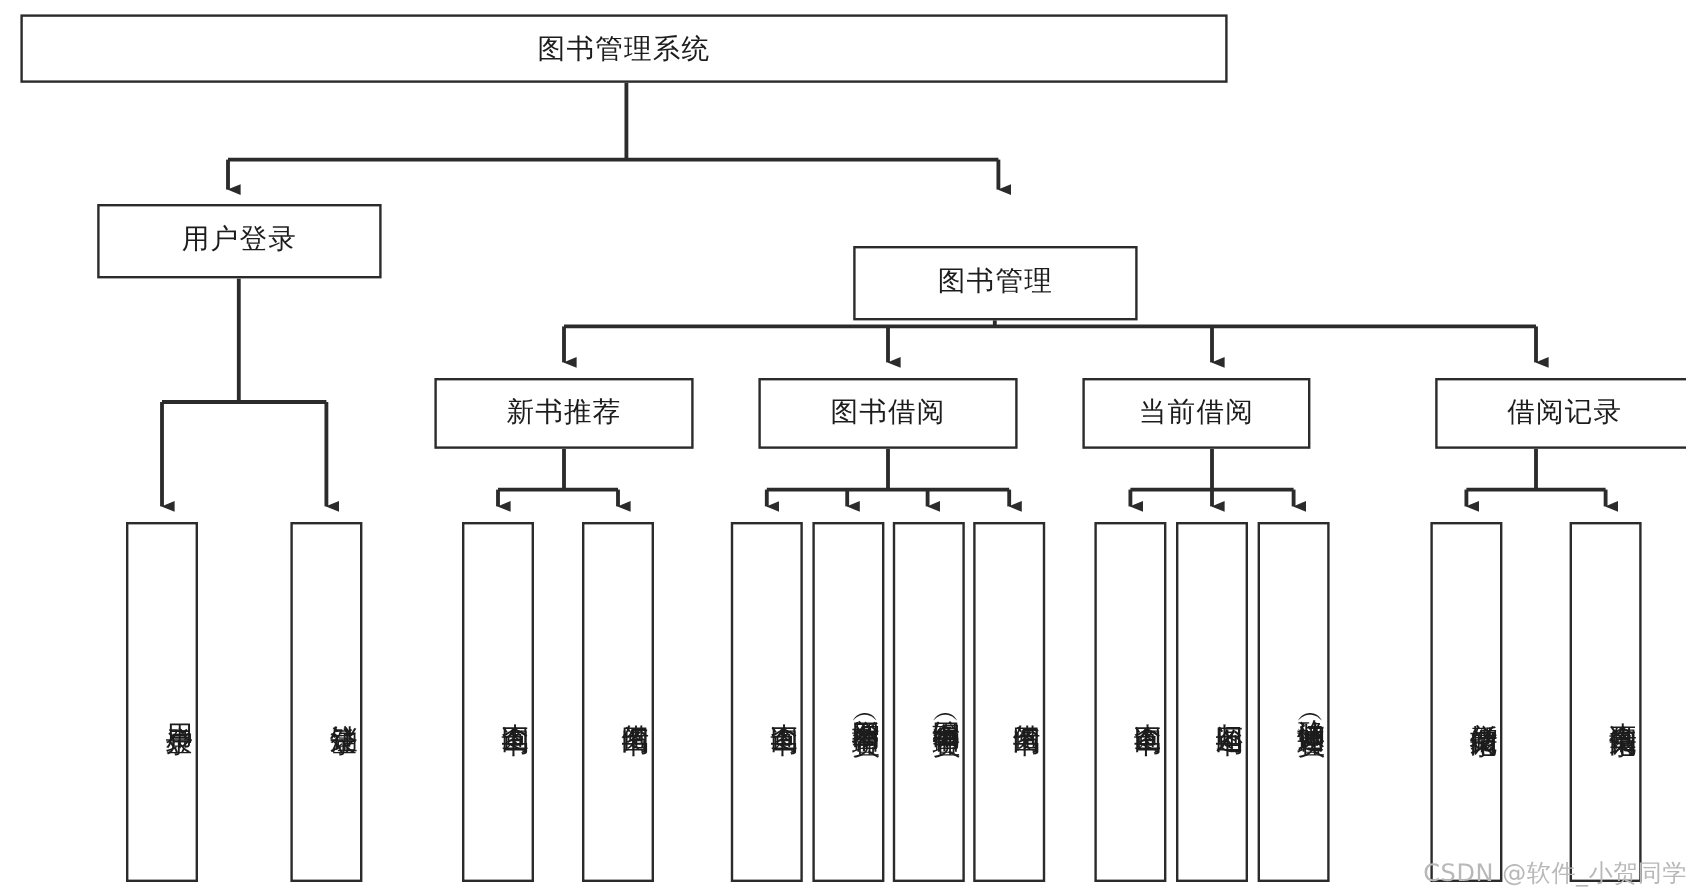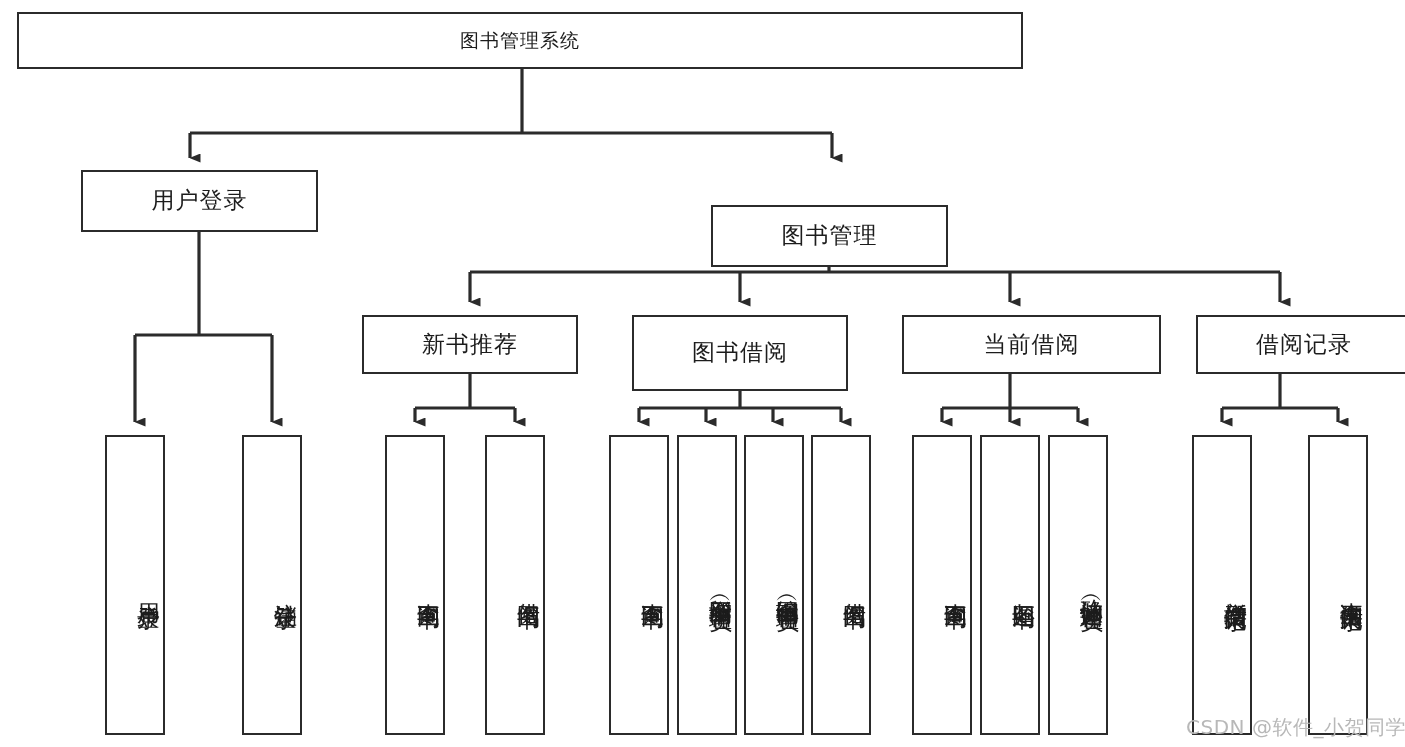--- a/index.html
+++ b/index.html
@@ -36,21 +36,21 @@
     justify-content: center;
     color: #1c1c1c;
   }
   .node-h {
     font-size: 23px;
     letter-spacing: 1px;
     line-height: 1.1;
     white-space: nowrap;
   }
   .node-root {
-    font-size: 19px;
+    font-size: 23px;
     letter-spacing: 1px;
   }
   .node-v {
     writing-mode: vertical-rl;
     text-orientation: upright;
     font-size: 23px;
     line-height: 1.22;
     letter-spacing: 1.5px;
     align-items: flex-start;
     justify-content: center;
@@ -137,25 +137,25 @@
   </div>
 
   <div class="node node-h" style="left:711px; top:170px; width:237px; height:62px;margin-top:35px;">
     <span>图书管理</span>
   </div>
 
   <div class="node node-h" style="left:362px; top:315px; width:216px; height:59px;">
     <span>新书推荐</span>
   </div>
 
-  <div class="node node-h" style="left:632px; top:315px; width:216px; height:76px;">
+  <div class="node node-h" style="left:632px; top:315px; width:216px; height:59px;">
     <span>图书借阅</span>
   </div>
 
-  <div class="node node-h" style="left:902px; top:315px; width:259px; height:59px;">
+  <div class="node node-h" style="left:902px; top:315px; width:190px; height:59px;">
     <span>当前借阅</span>
   </div>
 
   <div class="node node-h" style="left:1172px; top:315px; width:216px; height:59px;margin-left:24px;">
     <span>借阅记录</span>
   </div>
 
   <div class="node node-v" style="left:105px; top:435px; width:60px; height:300px;">
     <span class="vtext">用户登录</span>
   </div>

